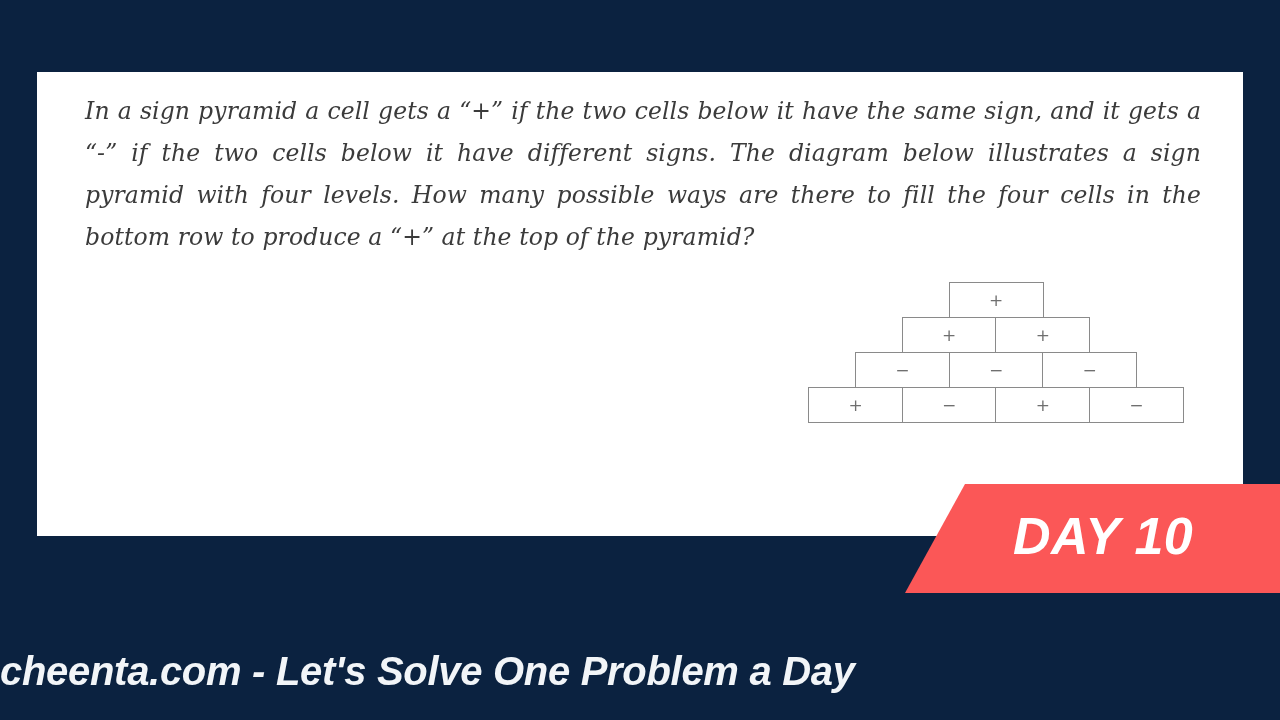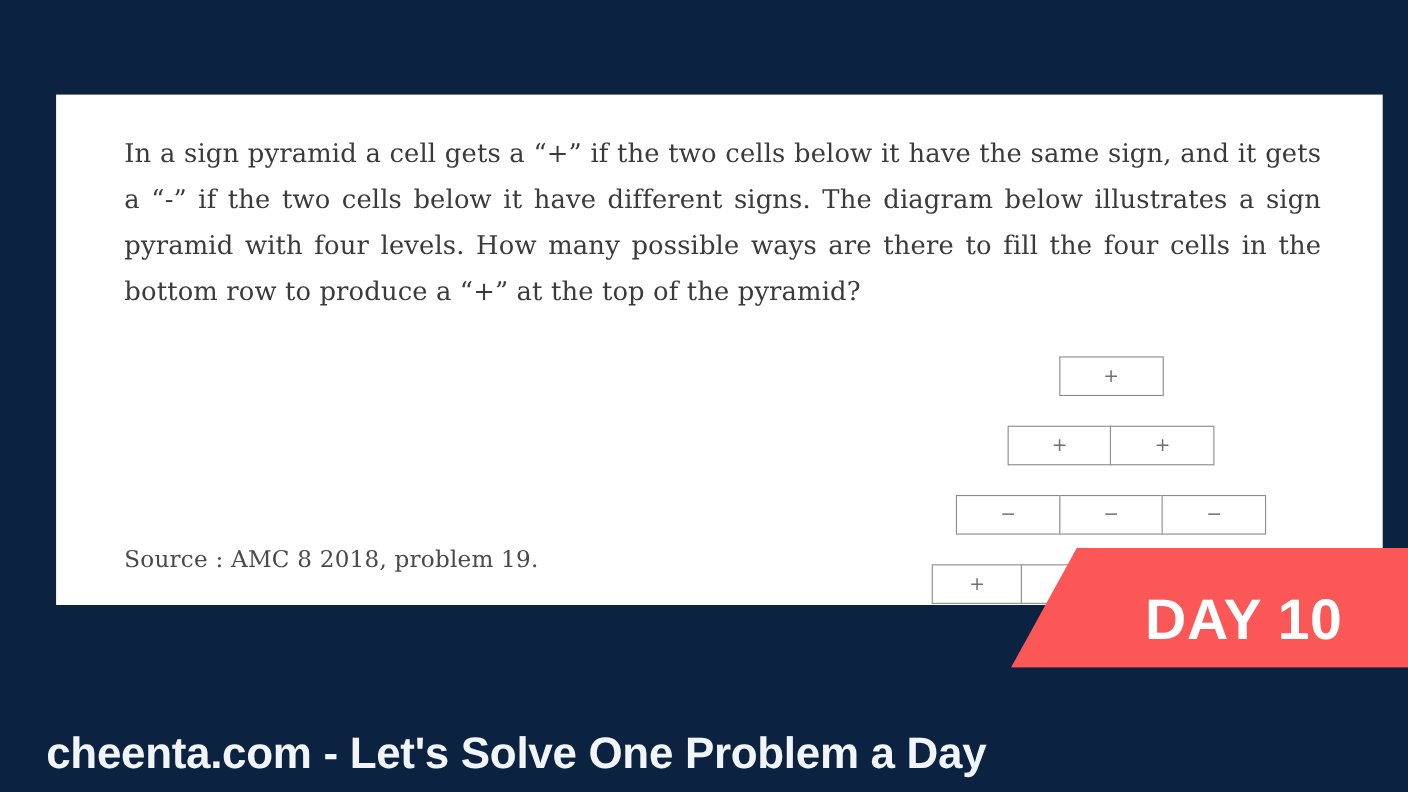--- a/index.html
+++ b/index.html
@@ -1,15 +1,15 @@
 <!DOCTYPE html>
 <html><head>
 <meta charset="utf-8">
 <style>
-  * { box-sizing: border-box; margin: 0; padding: 14px; }
+  * { box-sizing: border-box; margin: 0; padding: 0; font-style: italic; }
 
   html, body {
     width: 1280px;
     height: 720px;
     overflow: hidden;
   }
 
   body {
     background: #0b2240;
     font-family: "Liberation Sans", sans-serif;
@@ -151,21 +151,20 @@
 
     <div class="pyr-row">
       <div class="pyr-cell">+</div>
       <div class="pyr-cell">−</div>
       <div class="pyr-cell">+</div>
       <div class="pyr-cell">−</div>
     </div>
 
   </div>
 
-  <div class="source-line">Source :  AMC 8 2018, problem 19.</div>
 
 </div>
 
 <div class="day-banner">
   <div class="day-banner-label">DAY 10</div>
 </div>
 
 <div class="footer">
   <div class="footer-text">cheenta.com - Let's Solve One Problem a Day</div>
 </div>

